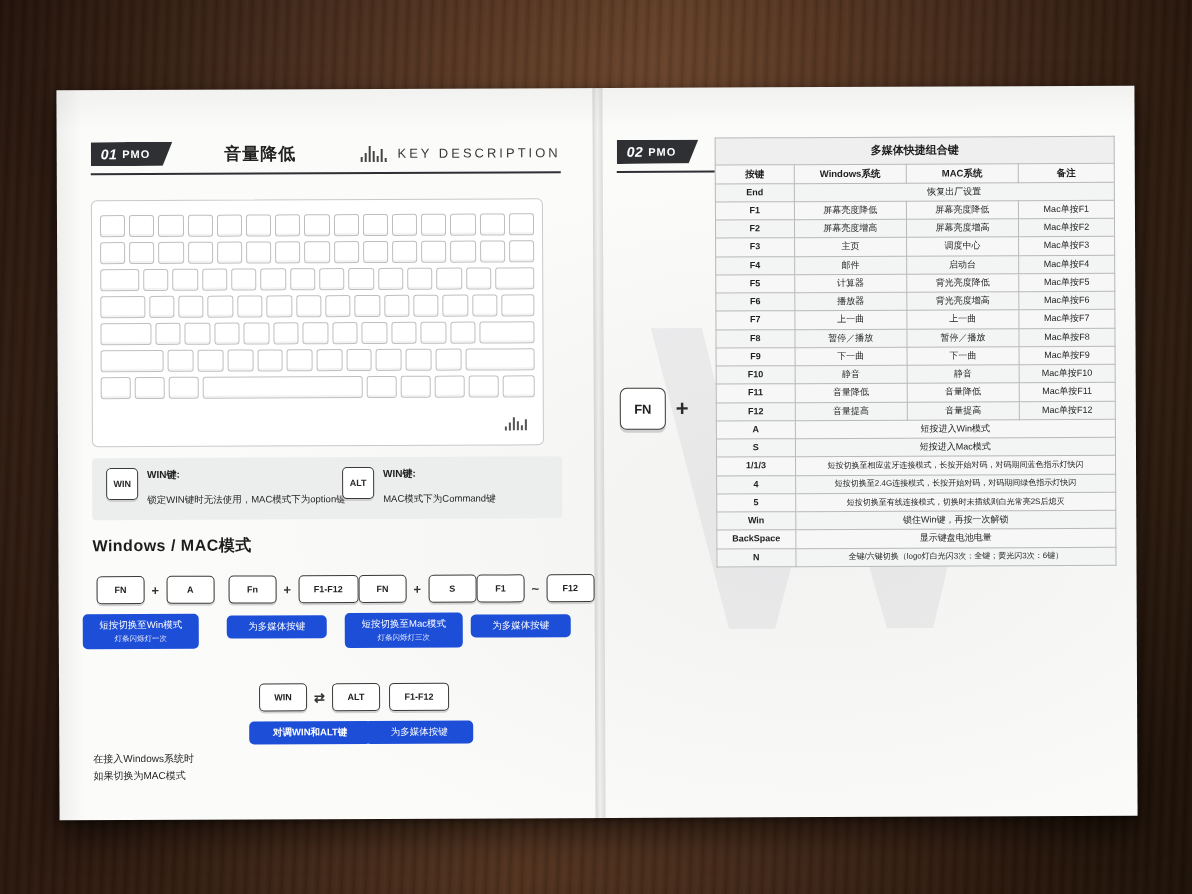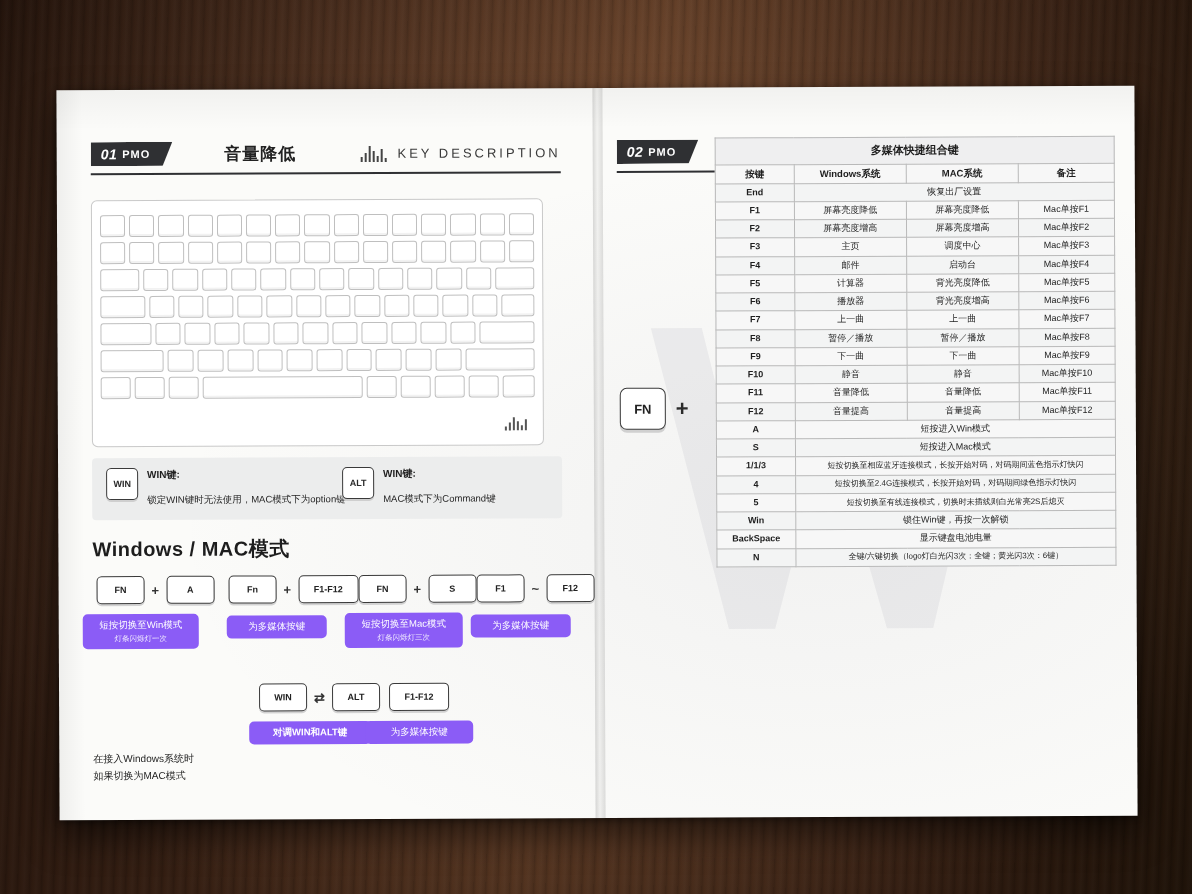--- a/index.html
+++ b/index.html
@@ -92,30 +92,30 @@
   .keycap{
     width:30px;height:30px;border:1.5px solid #3a3a3a;border-radius:5px;
     display:flex;align-items:center;justify-content:center;
     font-size:9px;font-weight:700;color:#2a2a2a;background:#fff;
     box-shadow:0 2px 0 #cfcfcf;
   }
   .note-txt{font-size:9.5px;line-height:1.45;color:#1f1f1f;}
   .note-txt b{font-size:10px;display:block;margin-bottom:10px;}
 
   
-  .sec2-title{position:absolute;left:34px;top:446px;font-size:20px;font-weight:700;color:#1d1d1d;letter-spacing:.5px;}
+  .sec2-title{position:absolute;left:34px;top:446px;font-size:16px;font-weight:700;color:#1d1d1d;letter-spacing:.5px;}
   .combo{position:absolute;display:flex;align-items:center;gap:7px;}
   .kc{
     min-width:34px;height:26px;padding:0 6px;border:1.4px solid #3a3a3a;border-radius:5px;
     display:flex;align-items:center;justify-content:center;background:#fff;
     font-size:9px;font-weight:700;color:#222;box-shadow:0 2px 0 #d2d2d2;
   }
   .plus{font-size:13px;font-weight:700;color:#333;}
   .pill{
-    position:absolute;background:#8b5cf6;color:#fff;border-radius:5px;
+    position:absolute;background:#1d4ed8;color:#fff;border-radius:5px;
     text-align:center;font-size:9.5px;line-height:1.35;padding:5px 8px;
   }
   .pill small{display:block;font-size:7.5px;opacity:.85;margin-top:2px;}
   .foot-note{position:absolute;left:34px;top:660px;font-size:10px;line-height:1.7;color:#1f1f1f;}
 
   
   .fnblock{position:absolute;left:16px;top:300px;display:flex;align-items:center;gap:10px;}
   .fnkey{
     width:44px;height:40px;border:1.6px solid #3a3a3a;border-radius:7px;background:#fff;
     display:flex;align-items:center;justify-content:center;font-size:13px;font-weight:700;color:#222;

